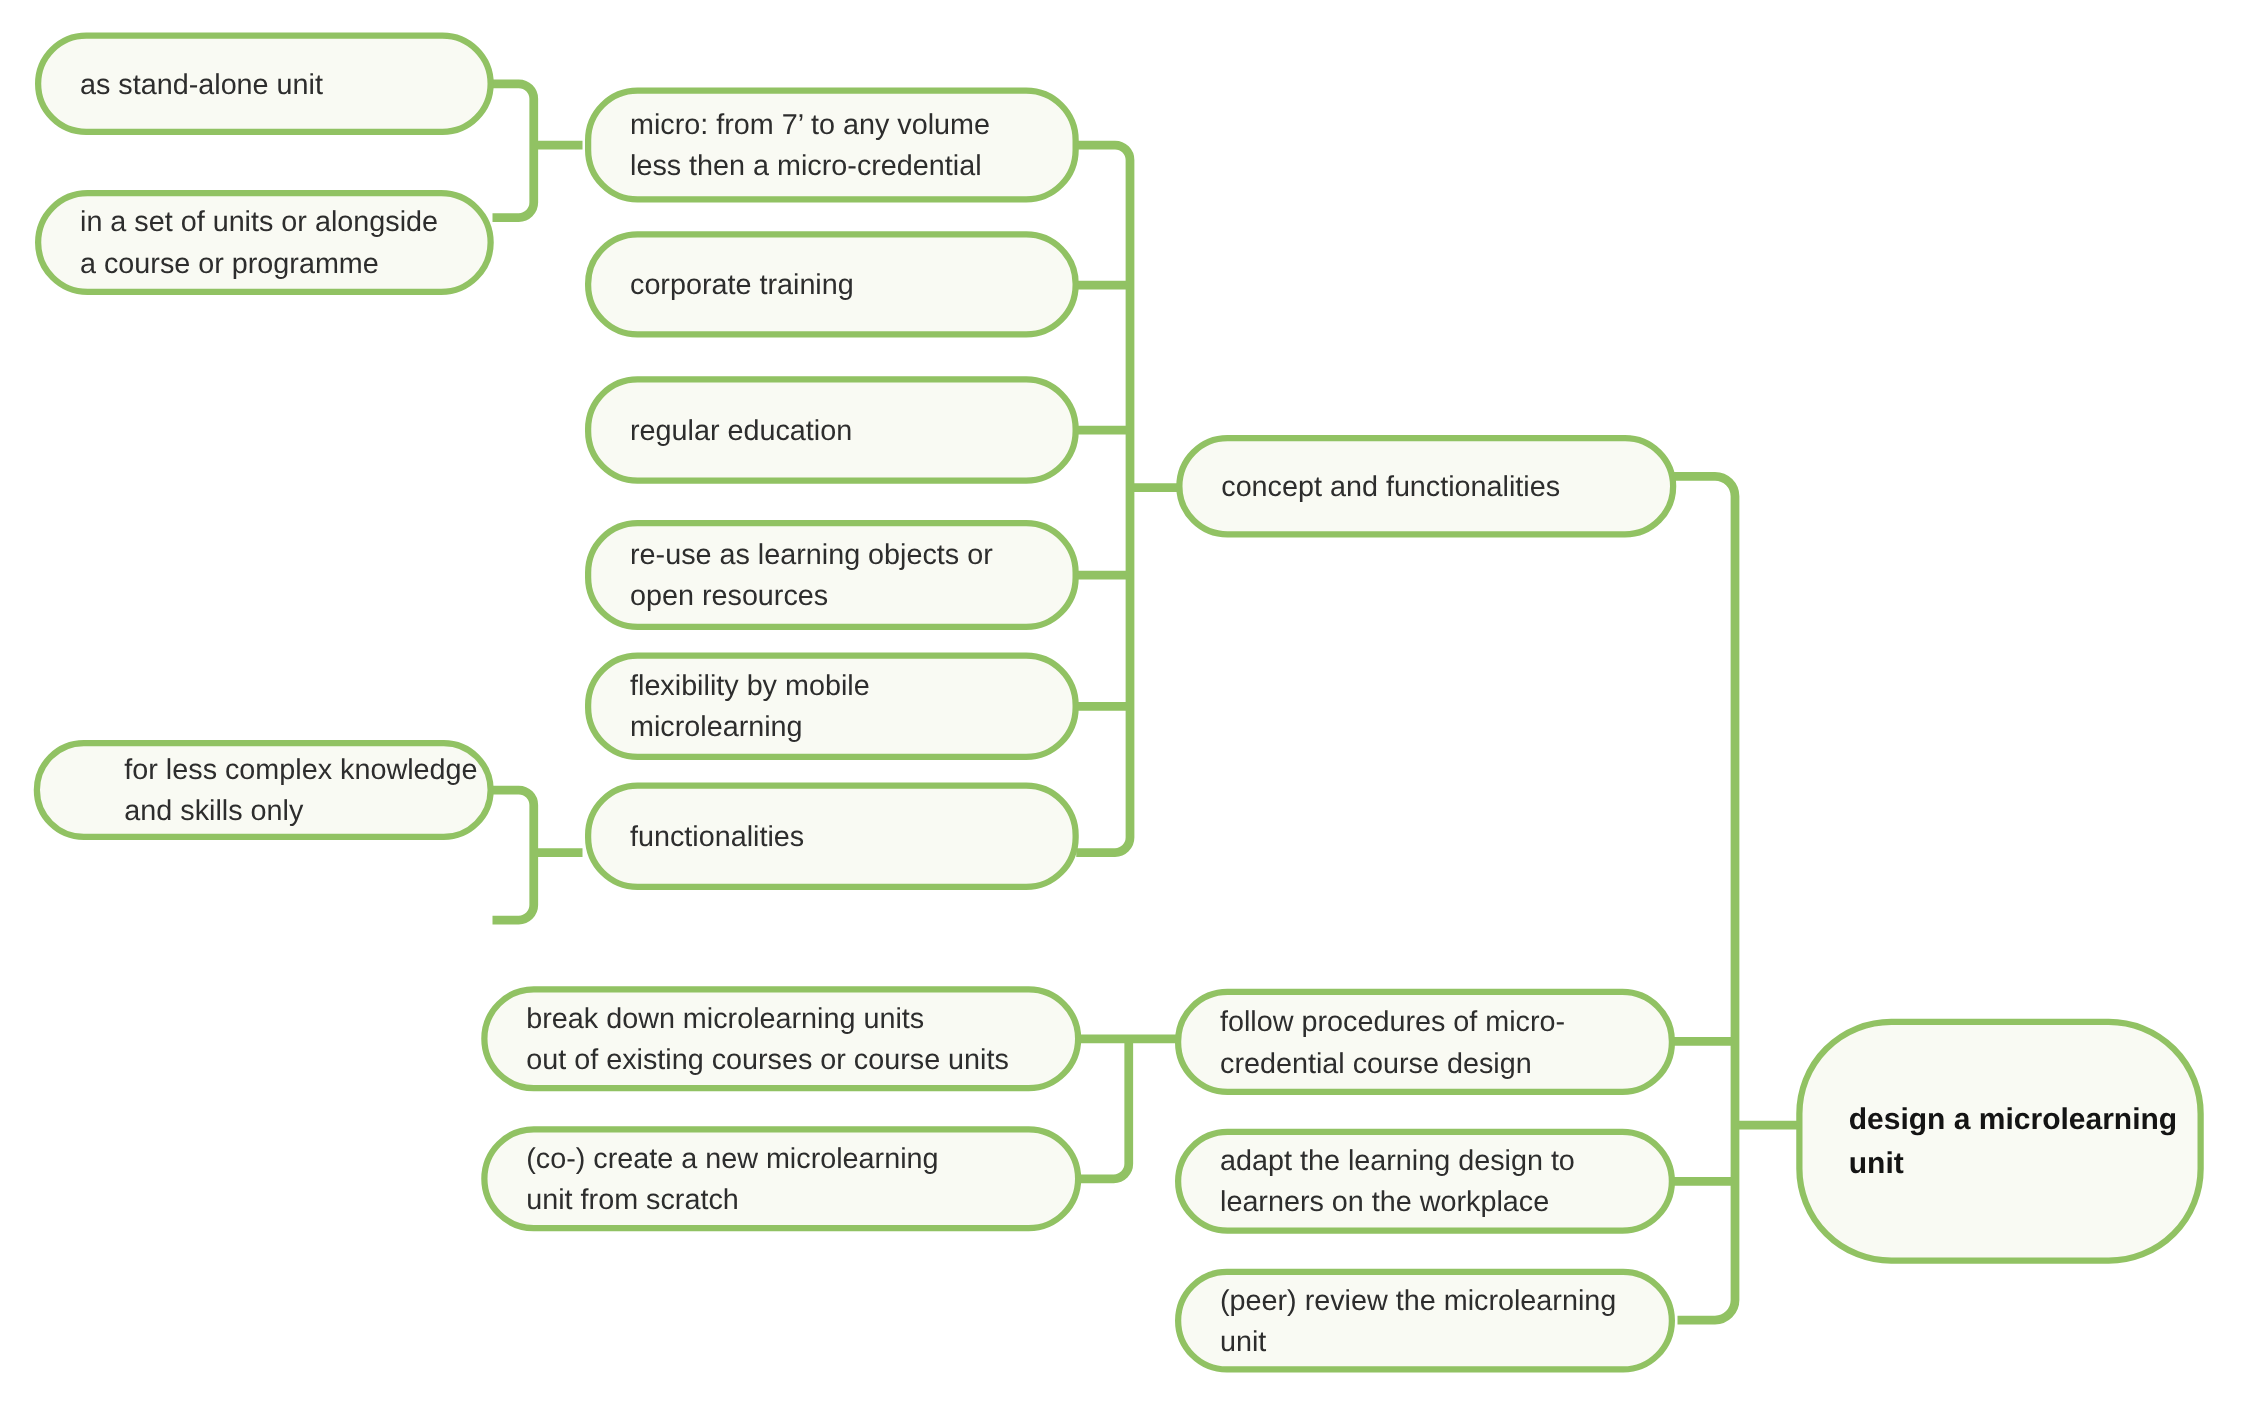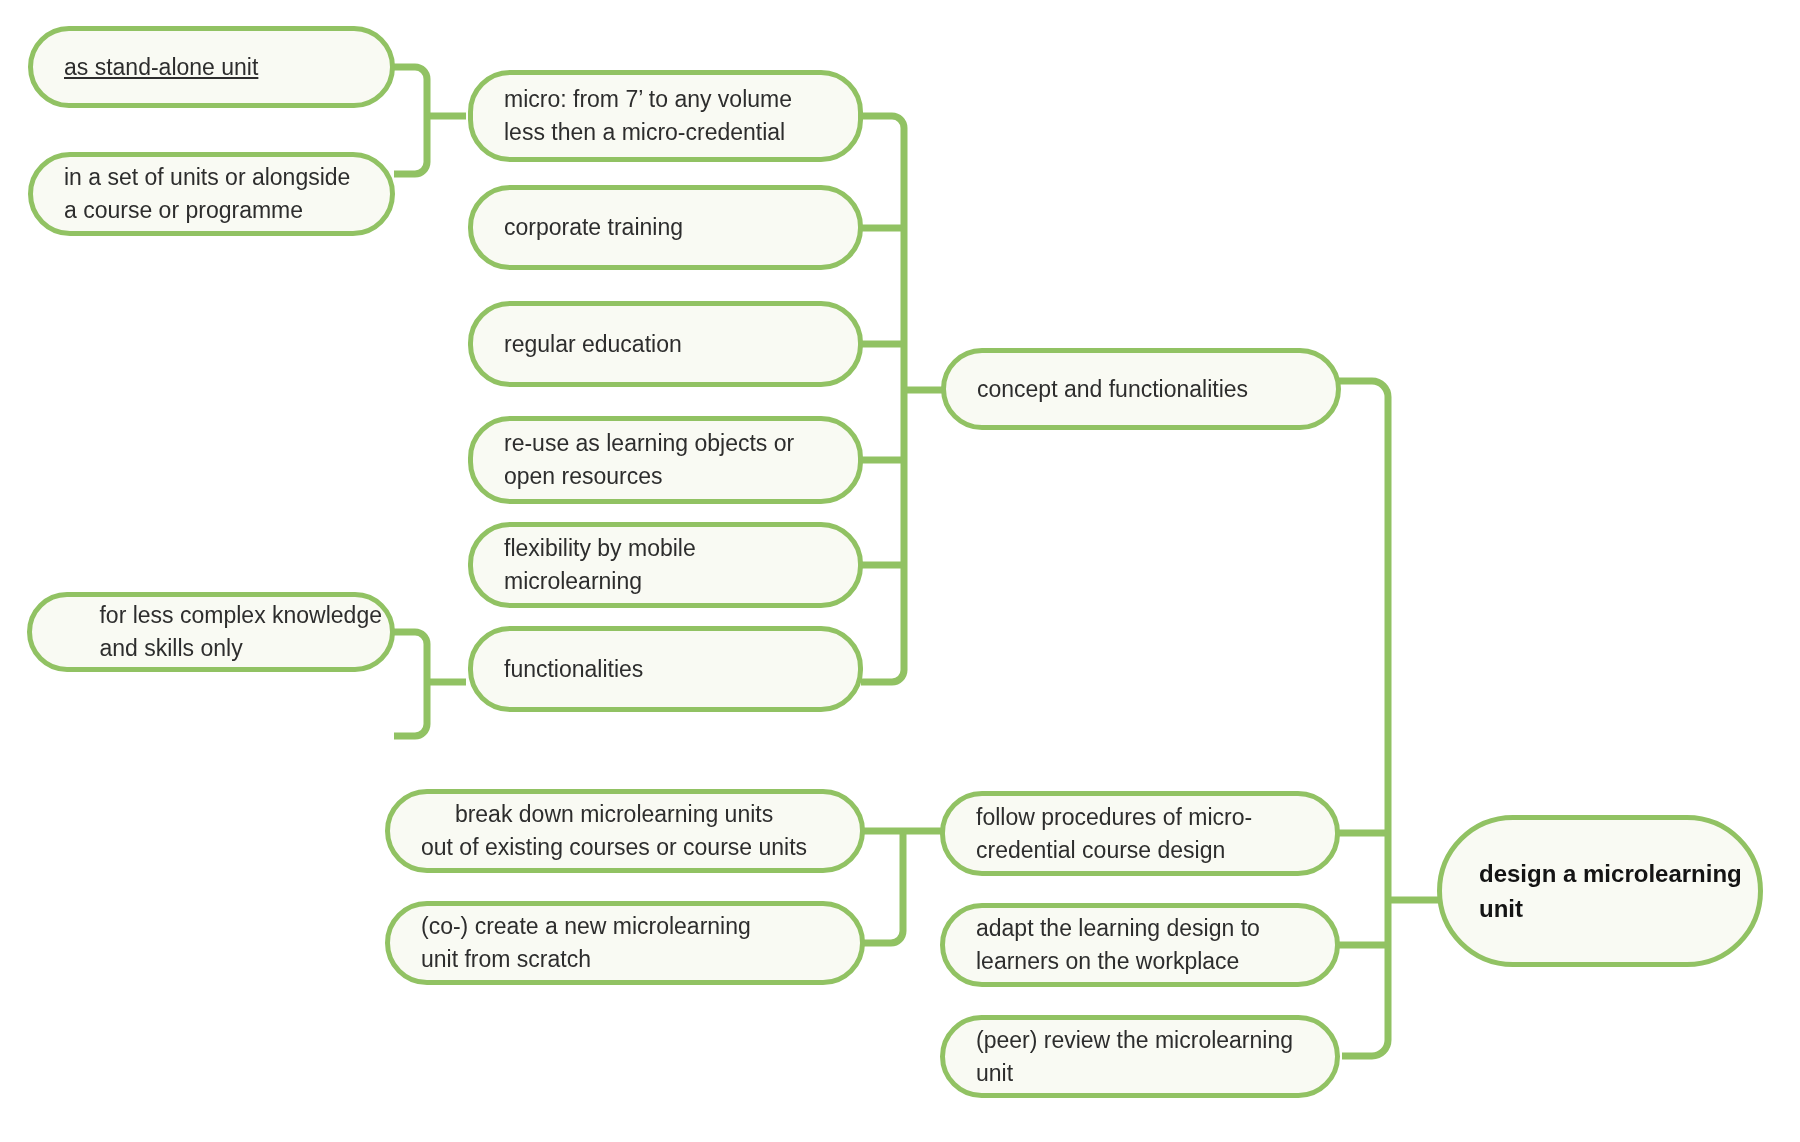--- a/index.html
+++ b/index.html
@@ -63,21 +63,21 @@
   <svg class="connectors" viewBox="0 0 1800 1142">
     <path d="M394 67 H415 A12 12 0 0 1 427 79 V162 A12 12 0 0 1 415 174 H394 M427 116 H466"></path>
     <path d="M861 116 H892 A12 12 0 0 1 904 128 V670 A12 12 0 0 1 892 682 H861
              M861 228 H904 M861 344 H904 M861 460 H904 M861 565 H904 M904 390 H944"></path>
     <path d="M394 632 H415 A12 12 0 0 1 427 644 V724 A12 12 0 0 1 415 736 H394 M427 682 H466"></path>
     <path d="M863 831 H943 M903 834 V931 A12 12 0 0 1 891 943 H863"></path>
     <path d="M1339 381 H1372 A16 16 0 0 1 1388 397 V1040 A16 16 0 0 1 1372 1056 H1342
              M1338 833 H1388 M1338 945 H1388 M1388 900 H1440"></path>
   </svg>
 
-  <div class="node" style="left:28px; top:26px; width:367px; height:82px;text-decoration:underline;">
+  <div class="node" style="left:28px; top:26px; width:367px; height:82px;">
     <span class="label">as stand-alone unit</span>
   </div>
 
   <div class="node" style="left:28px; top:132px; width:367px; height:84px;margin-top:20px;">
     <span class="label">in a set of units or alongside
 a course or programme</span>
   </div>
 
   <div class="node" style="left:468px; top:70px; width:395px; height:92px;">
     <span class="label">micro: from 7’ to any volume
@@ -109,21 +109,21 @@
   <div class="node" style="left:27px; top:592px; width:368px; height:80px;justify-content:flex-end;">
     <span class="label">for less complex knowledge
 and skills only</span>
   </div>
 
 
   <div class="node" style="left:941px; top:348px; width:400px; height:82px;">
     <span class="label">concept and functionalities</span>
   </div>
 
-  <div class="node" style="left:385px; top:789px; width:480px; height:84px;text-align:center;">
+  <div class="node" style="left:385px; top:789px; width:480px; height:84px;">
     <span class="label">break down microlearning units
 out of existing courses or course units</span>
   </div>
 
   <div class="node" style="left:385px; top:901px; width:480px; height:84px;">
     <span class="label">(co-) create a new microlearning
 unit from scratch</span>
   </div>
 
   <div class="node" style="left:940px; top:791px; width:400px; height:85px;">
@@ -134,18 +134,18 @@
   <div class="node" style="left:940px; top:903px; width:400px; height:84px;">
     <span class="label">adapt the learning design to
 learners on the workplace</span>
   </div>
 
   <div class="node" style="left:940px; top:1015px; width:400px; height:83px;">
     <span class="label">(peer) review the microlearning
 unit</span>
   </div>
 
-  <div class="node root" style="left:1437px; top:815px; width:326px; height:152px;align-items:center;">
+  <div class="node root" style="left:1437px; top:815px; width:326px; height:196px;align-items:center;">
     <span class="label">design a microlearning
 unit</span>
   </div>
 
 </div>
 
 </body></html>

